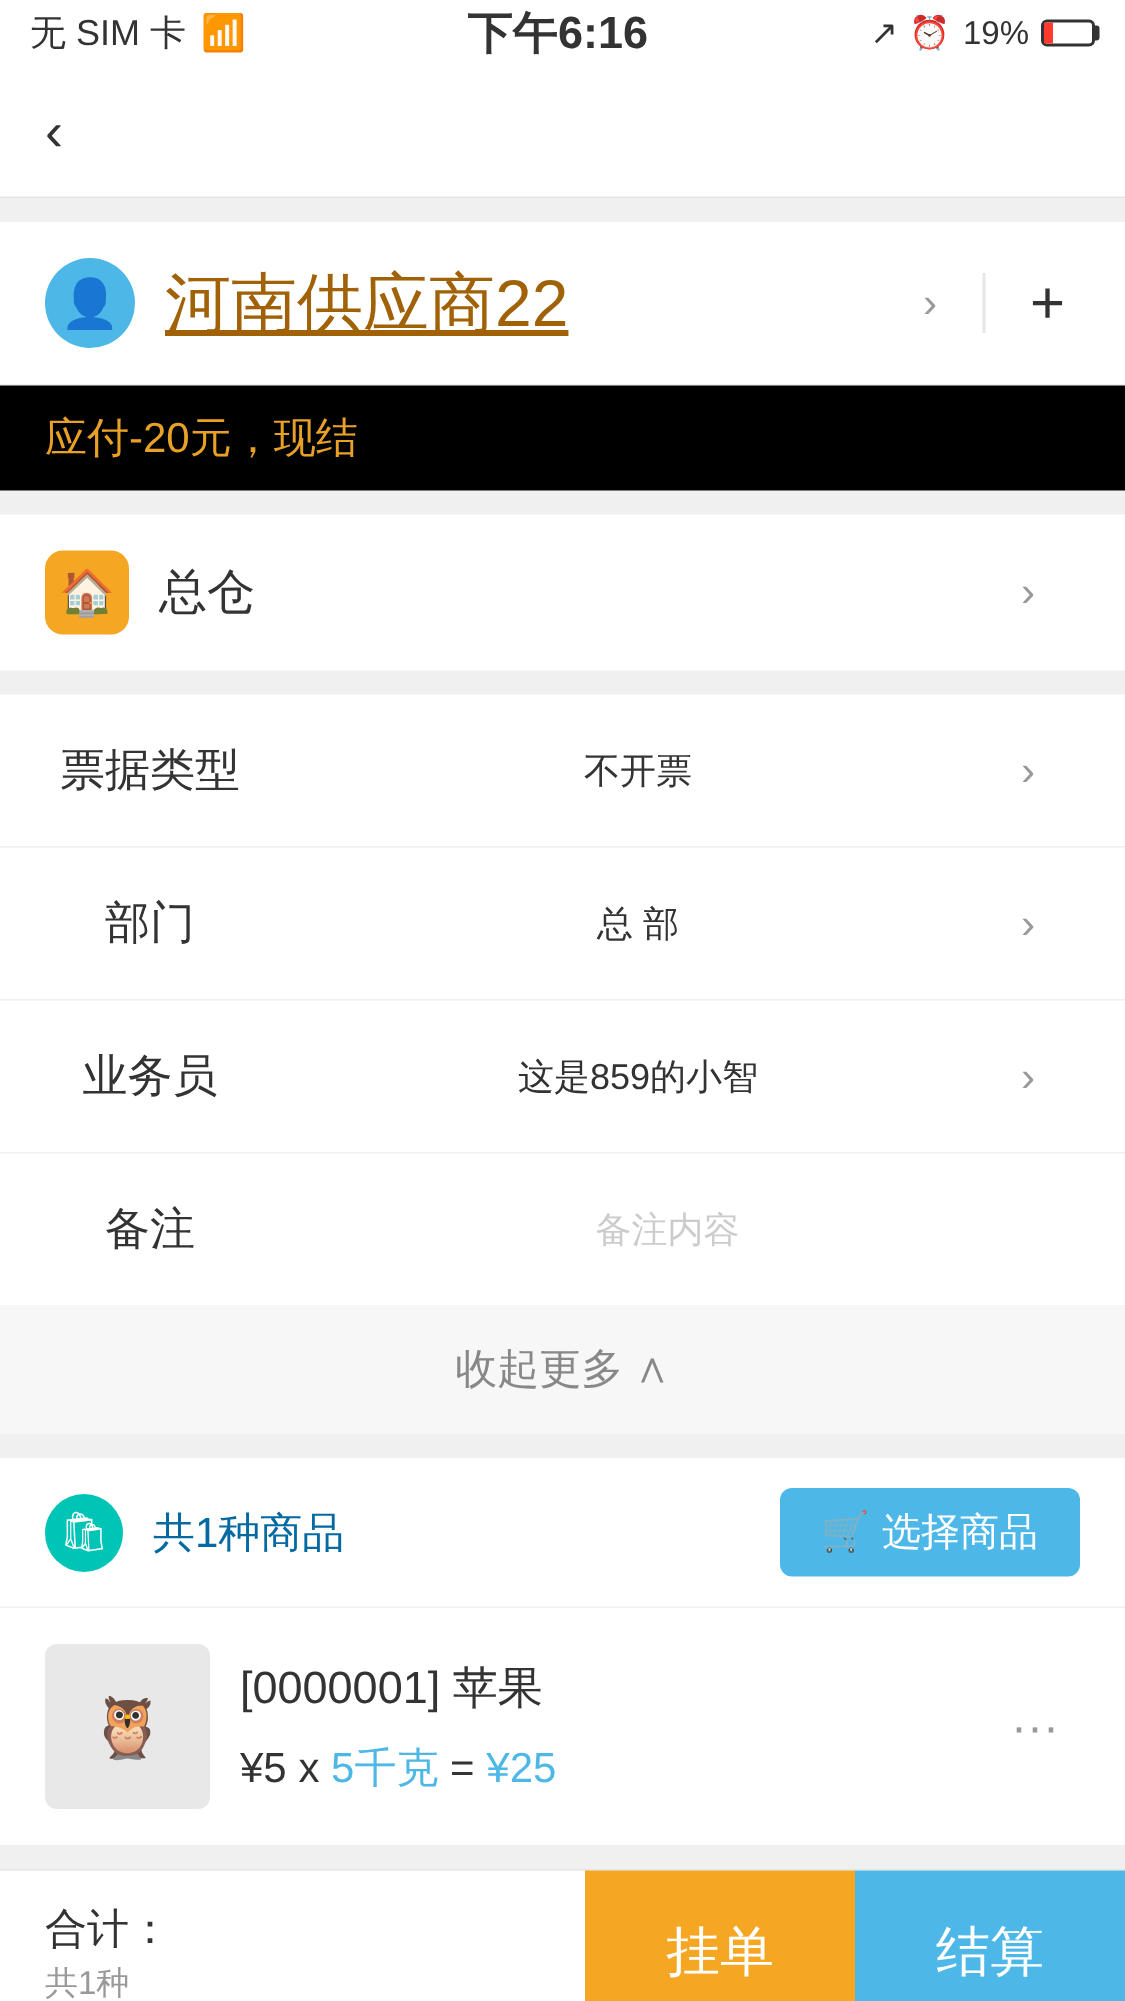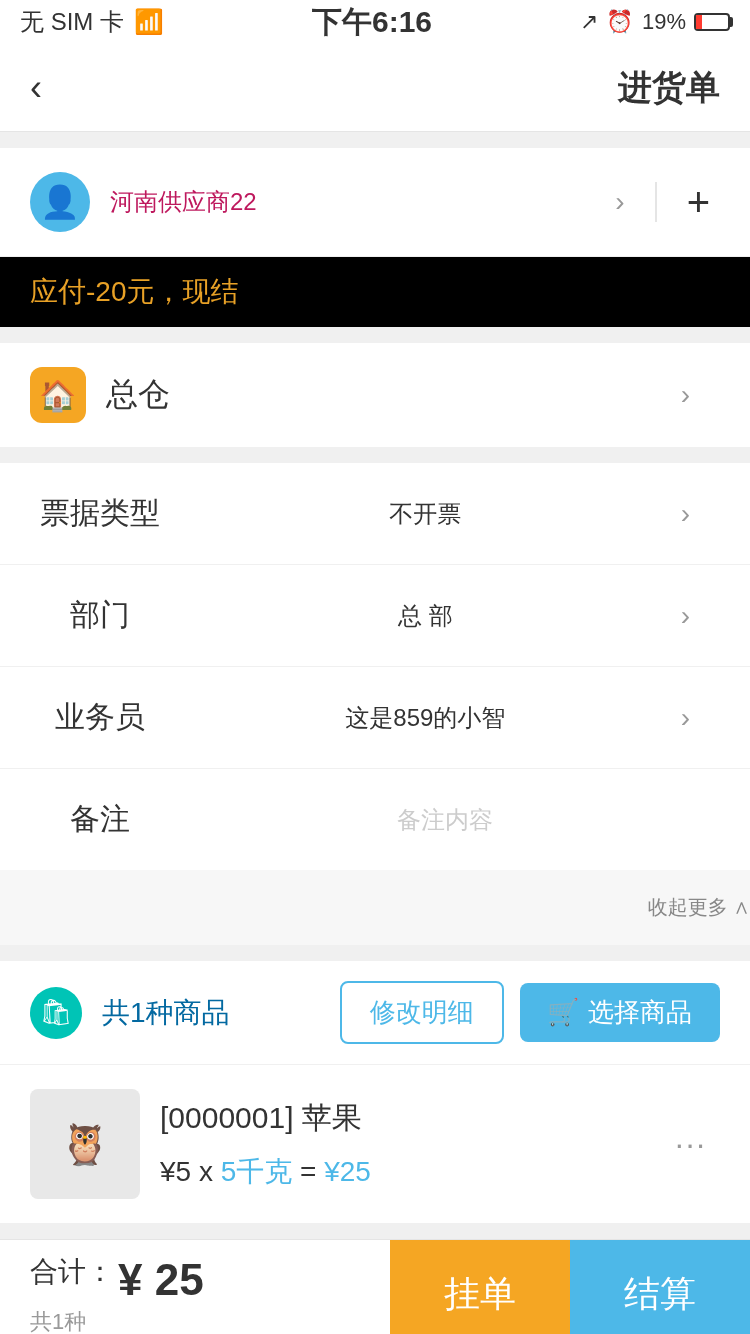--- a/index.html
+++ b/index.html
@@ -71,21 +71,21 @@
       padding: 24px 30px;
       border-bottom: 1px solid #f0f0f0;
     }
     .supplier-avatar {
       width: 60px; height: 60px; border-radius: 50%;
       background: #4db8e8;
       display: flex; align-items: center; justify-content: center;
       margin-right: 20px; flex-shrink: 0;
     }
     .avatar-icon { color: #fff; font-size: 32px; }
-    .supplier-name { flex: 1; font-size: 24px; color: #be185d; }
+    .supplier-name { flex: 1; font-size: 44px; color: #a16207; text-decoration: underline; }
     .chevron { color: #999; font-size: 28px; margin-right: 30px; }
     .plus-btn {
       font-size: 40px; color: #333; cursor: pointer;
       padding: 0 10px;
     }
     .supplier-divider {
       width: 2px; background: #e5e5e5; height: 40px; margin-right: 20px;
     }
 
     
@@ -124,23 +124,23 @@
       min-height: 88px;
     }
     .form-row:last-child { border-bottom: none; }
     .form-label { width: 140px; font-size: 30px; color: #333; flex-shrink: 0; }
     .form-value { flex: 1; font-size: 24px; color: #333; }
     .form-placeholder { color: #ccc; }
 
     
     .collapse-bar {
       background: #f7f7f7;
-      text-align: right;
+      text-align: center;
       padding: 24px 0;
-      font-size: 20px;
+      font-size: 28px;
       color: #888;
       margin-top: 0;
     }
 
     
     .product-section {
       background: #fff;
       margin-top: 16px;
     }
     .product-header {
@@ -237,21 +237,20 @@
     <span>19%</span>
     <div class="battery">
       <div class="battery-fill"></div>
       <div class="battery-tip"></div>
     </div>
   </div>
 </div>
 
 <div class="nav-bar">
   <span class="nav-back">‹</span>
-  <span class="nav-title">进货单</span>
 </div>
 
 <div class="content">
 
   <div class="card">
     <div class="supplier-row">
       <div class="supplier-avatar">
         <span class="avatar-icon">👤</span>
       </div>
       <span class="supplier-name">河南供应商22</span>
@@ -297,21 +296,20 @@
   <div class="collapse-bar">
     <span>收起更多 ∧</span>
   </div>
 
   <div class="product-section">
     <div class="product-header">
       <div class="product-icon-wrap">
         <span style="font-size:26px; color:#fff;">🛍</span>
       </div>
       <span class="product-count">共1种商品</span>
-      <button class="btn-modify">修改明细</button>
       <button class="btn-select">
         <span>🛒</span>
         <span>选择商品</span>
       </button>
     </div>
 
     <div class="product-item">
       <div class="product-thumb">
         <span class="thumb-logo">🦉</span>
       </div>
@@ -331,19 +329,18 @@
       <div class="more-btn">···</div>
     </div>
   </div>
 
 </div>
 
 <div class="footer">
   <div class="footer-total">
     <div style="display:flex;align-items:flex-start;gap:4px;">
       <span style="font-size:28px;color:#333;">合计：</span>
-      <span class="footer-total-amount">¥ 25</span>
     </div>
     <div class="footer-total-count">共1种</div>
   </div>
   <div class="btn-pending">挂单</div>
   <div class="btn-checkout">结算</div>
 </div>
 
 </body></html>

